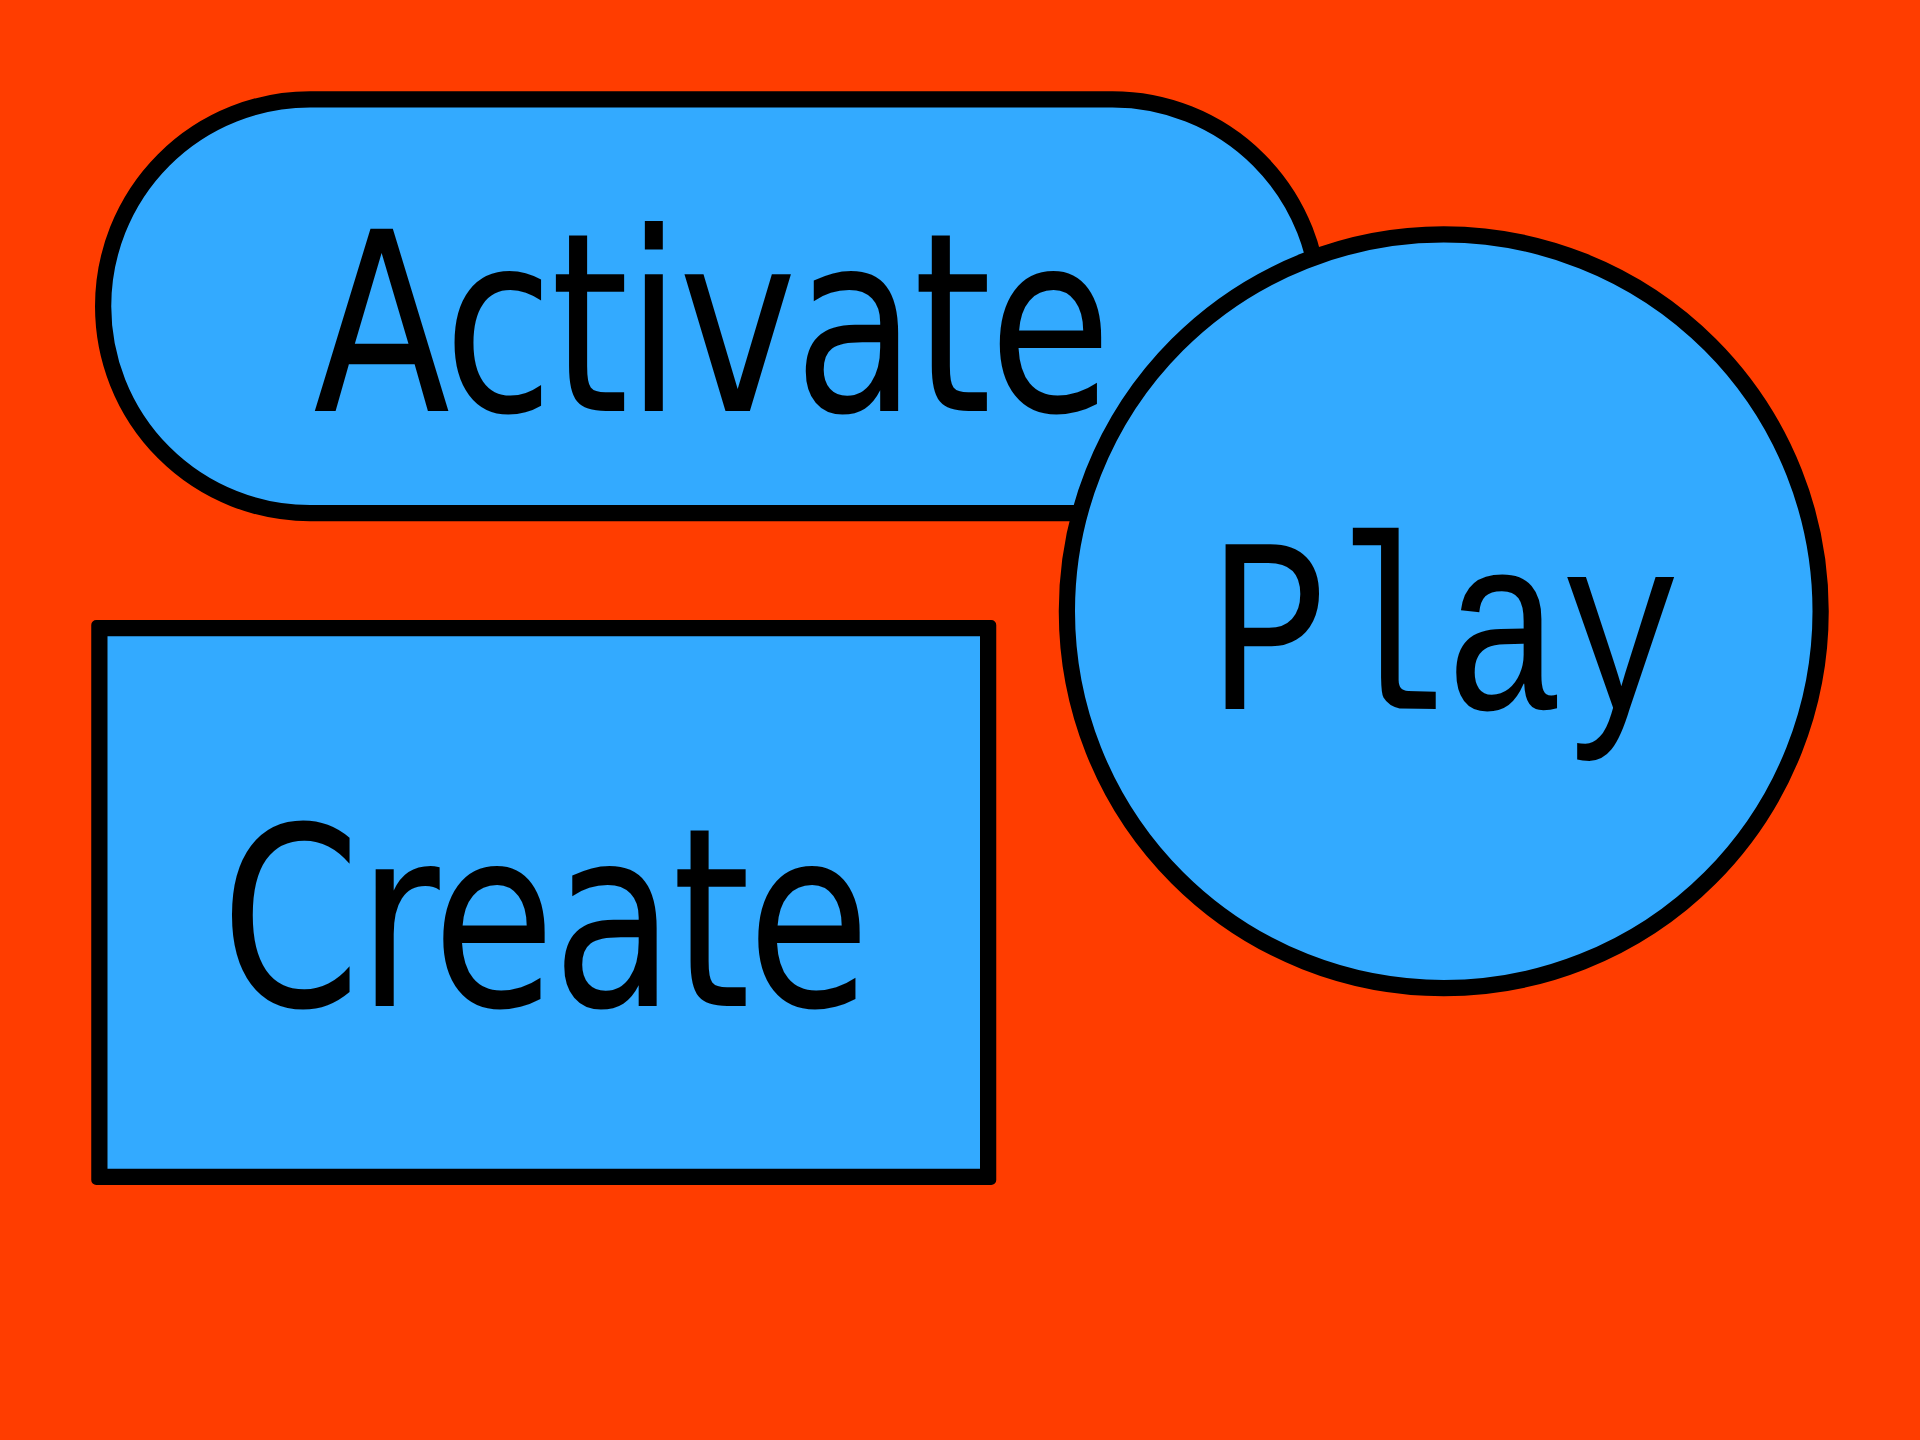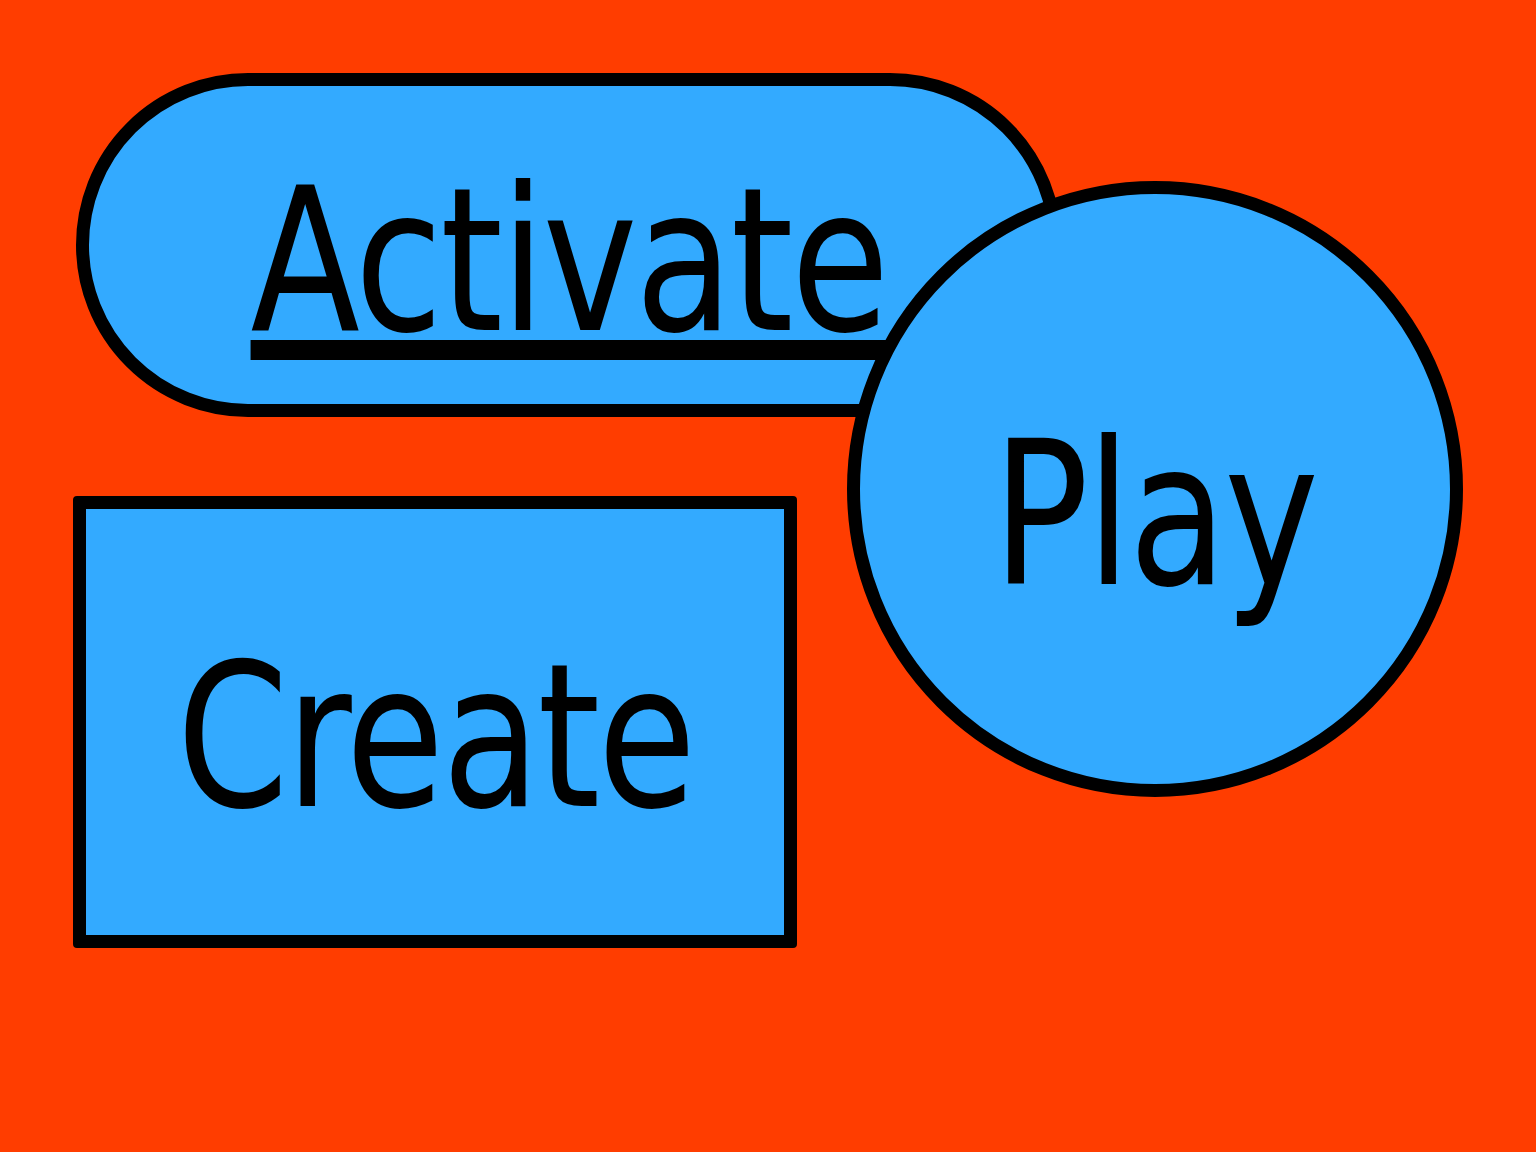--- a/index.html
+++ b/index.html
@@ -33,21 +33,20 @@
     transform-origin: center;
   }
   
   .pill-activate {
     left: 76px;
     top: 73px;
     width: 986px;
     height: 344px;
     border-radius: 172px;
     z-index: 1;
-    text-decoration: underline;
   }
   
   .rect-create {
     left: 73px;
     top: 450px;
     width: 724px;
     height: 452px;
     border-radius: 4px;
     z-index: 3;
     margin-top: 46px;
@@ -68,20 +67,21 @@
     transform: translateY(14px) scaleX(0.8);
   }
   
   .circle-play {
     left: 847px;
     top: 181px;
     width: 616px;
     height: 616px;
     border-radius: 50%;
     z-index: 4;
+    font-family: Liberation Mono, monospace;
   }
   .circle-play .label {
     transform: translateY(26px) scaleX(0.8);
   }
 </style>
 </head>
 <body>
 
 <div class="canvas">
 

